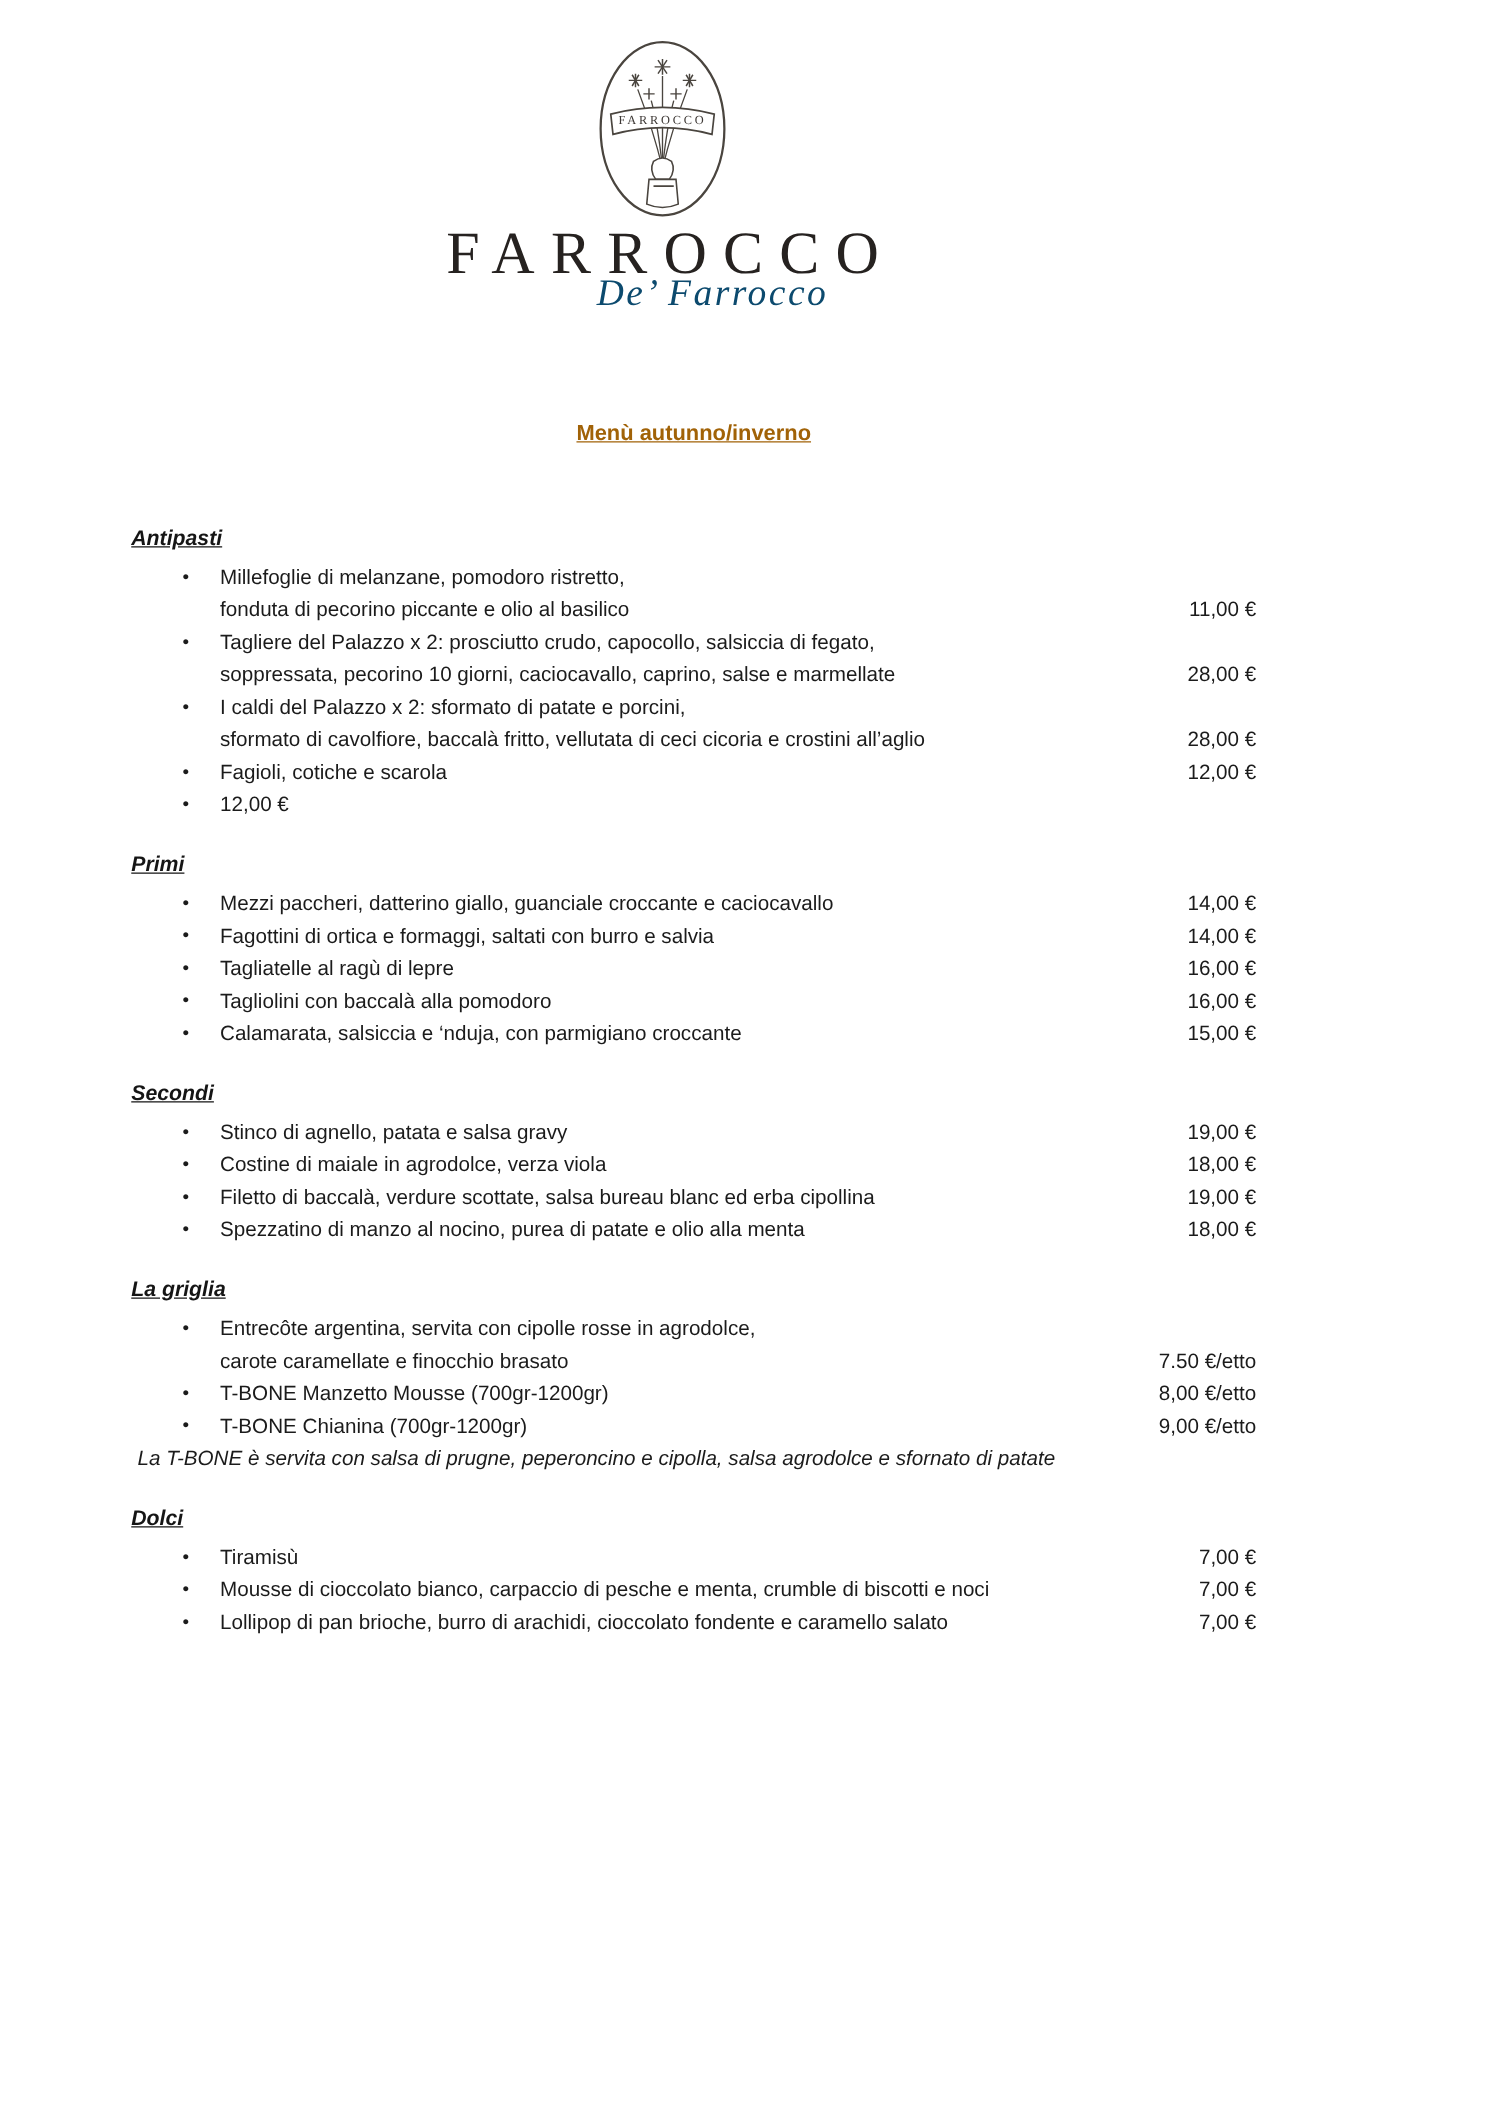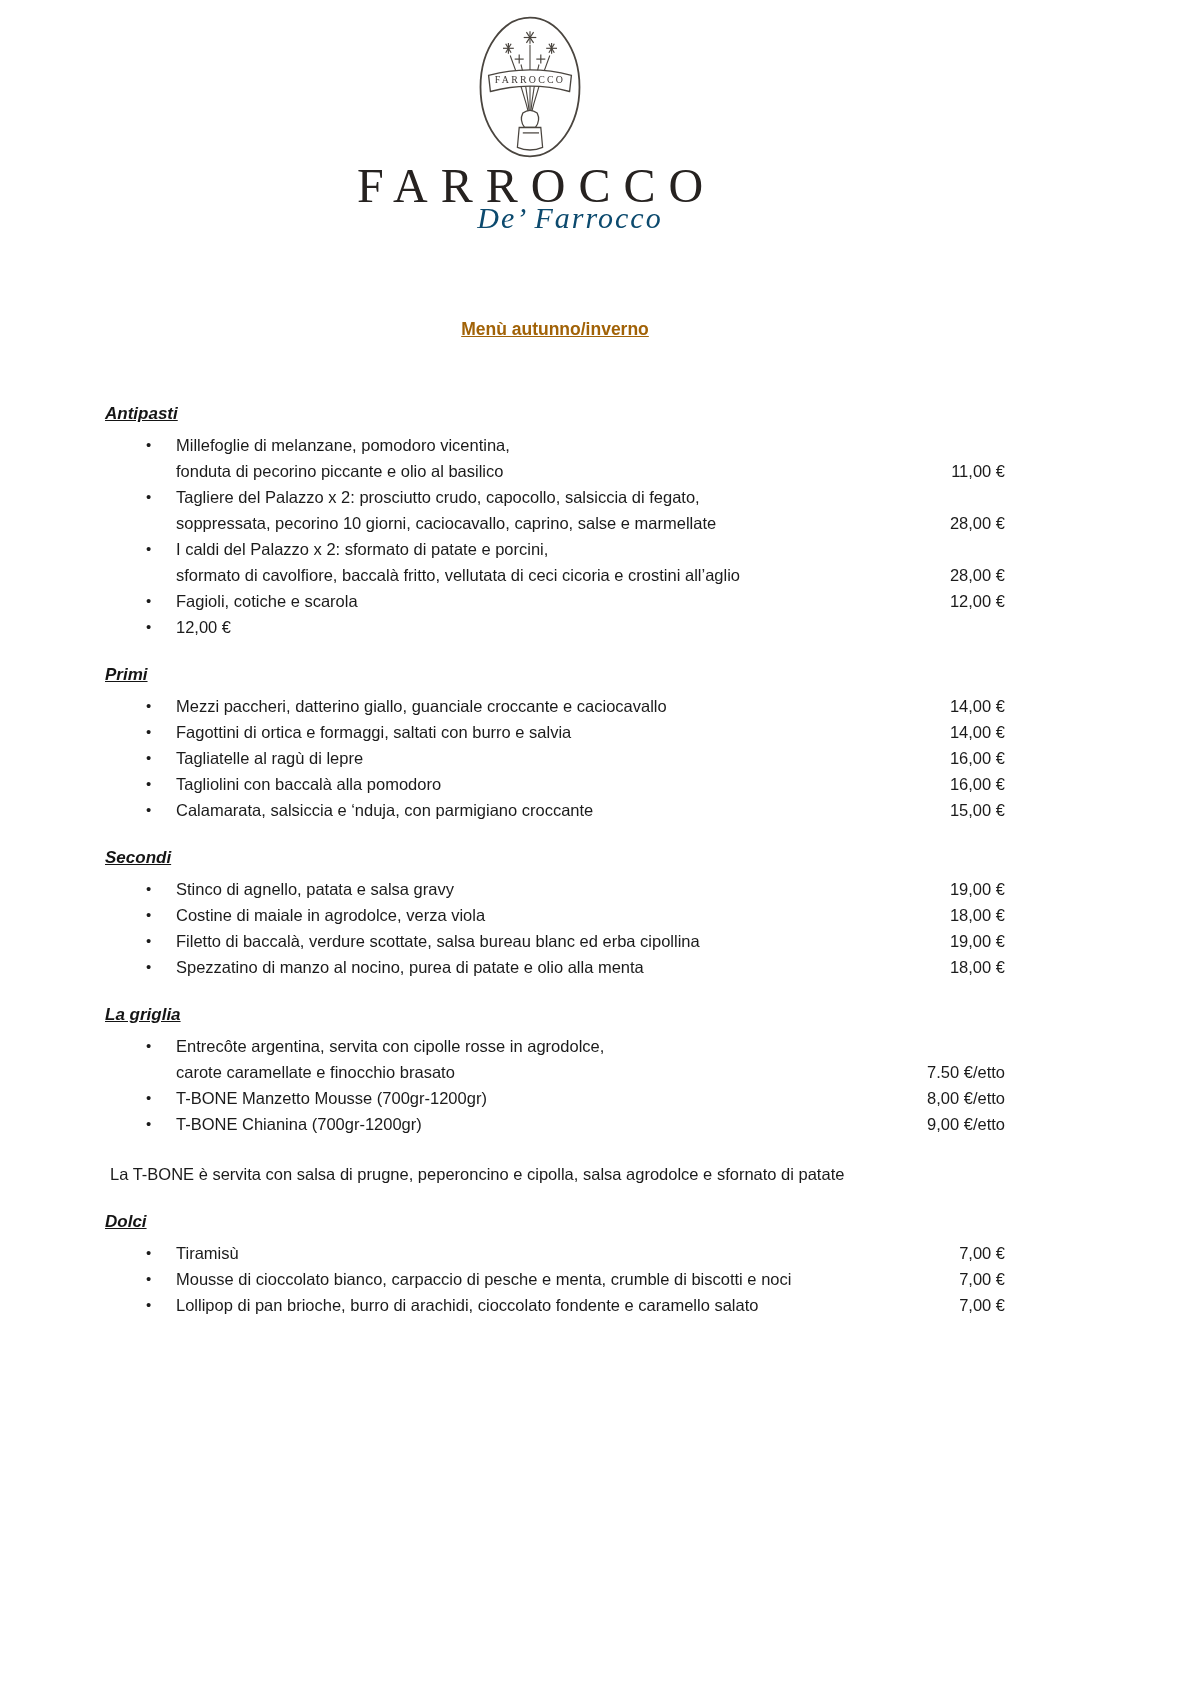--- a/index.html
+++ b/index.html
@@ -7,21 +7,21 @@
   body {
     width:1200px; height:1697px;
     font-family:"Liberation Sans", sans-serif;
     color:#1b1b1b;
     position:relative;
     overflow:hidden;
   }
   .page { width:1200px; height:1697px; background:#fff; position:relative; }
 
   
-  .logo-block { width:1060px; padding-top:12px; text-align:center; }
+  .logo-block { width:1060px; padding-top:28px; text-align:center; }
   .emblem { display:inline-block; }
   .brand-name {
     font-family:"Liberation Serif", serif;
     font-size:48px;
     letter-spacing:13px;
     text-indent:13px;
     color:#262220;
     margin-top:-8px;
     font-weight:400;
   }
@@ -70,23 +70,23 @@
     font-size:15px;
   }
   .item-text { flex:1; }
   .price {
     align-self:flex-end;
     white-space:nowrap;
     text-align:left;
   }
 
   .section-note {
+    font-style:italic;
     font-size:16.5px;
     line-height:26px;
-    margin-top:24px;
     margin-left:5px;
     color:#1b1b1b;
   }
 </style>
 </head>
 <body>
 
 <div class="page">
 
   <div class="logo-block">
@@ -150,21 +150,21 @@
   </div>
 
   <div class="content">
     <div class="menu-title">Menù autunno/inverno</div>
     <div class="sections">
         <section class="menu-section">
           <div class="section-title">Antipasti</div>
           <div class="menu-item">
             <span class="bullet">•</span>
             <div class="item-text">
-              <div>Millefoglie di melanzane, pomodoro vicentina,</div>
+              <div>Millefoglie di melanzane, pomodoro ristretto,</div>
               <div>fonduta di pecorino piccante e olio al basilico</div>
             </div>
             <div class="price">11,00 €</div>
           </div>
           <div class="menu-item">
             <span class="bullet">•</span>
             <div class="item-text">
               <div>Tagliere del Palazzo x 2: prosciutto crudo, capocollo, salsiccia di fegato,</div>
               <div>soppressata, pecorino 10 giorni, caciocavallo, caprino, salse e marmellate</div>
             </div>

